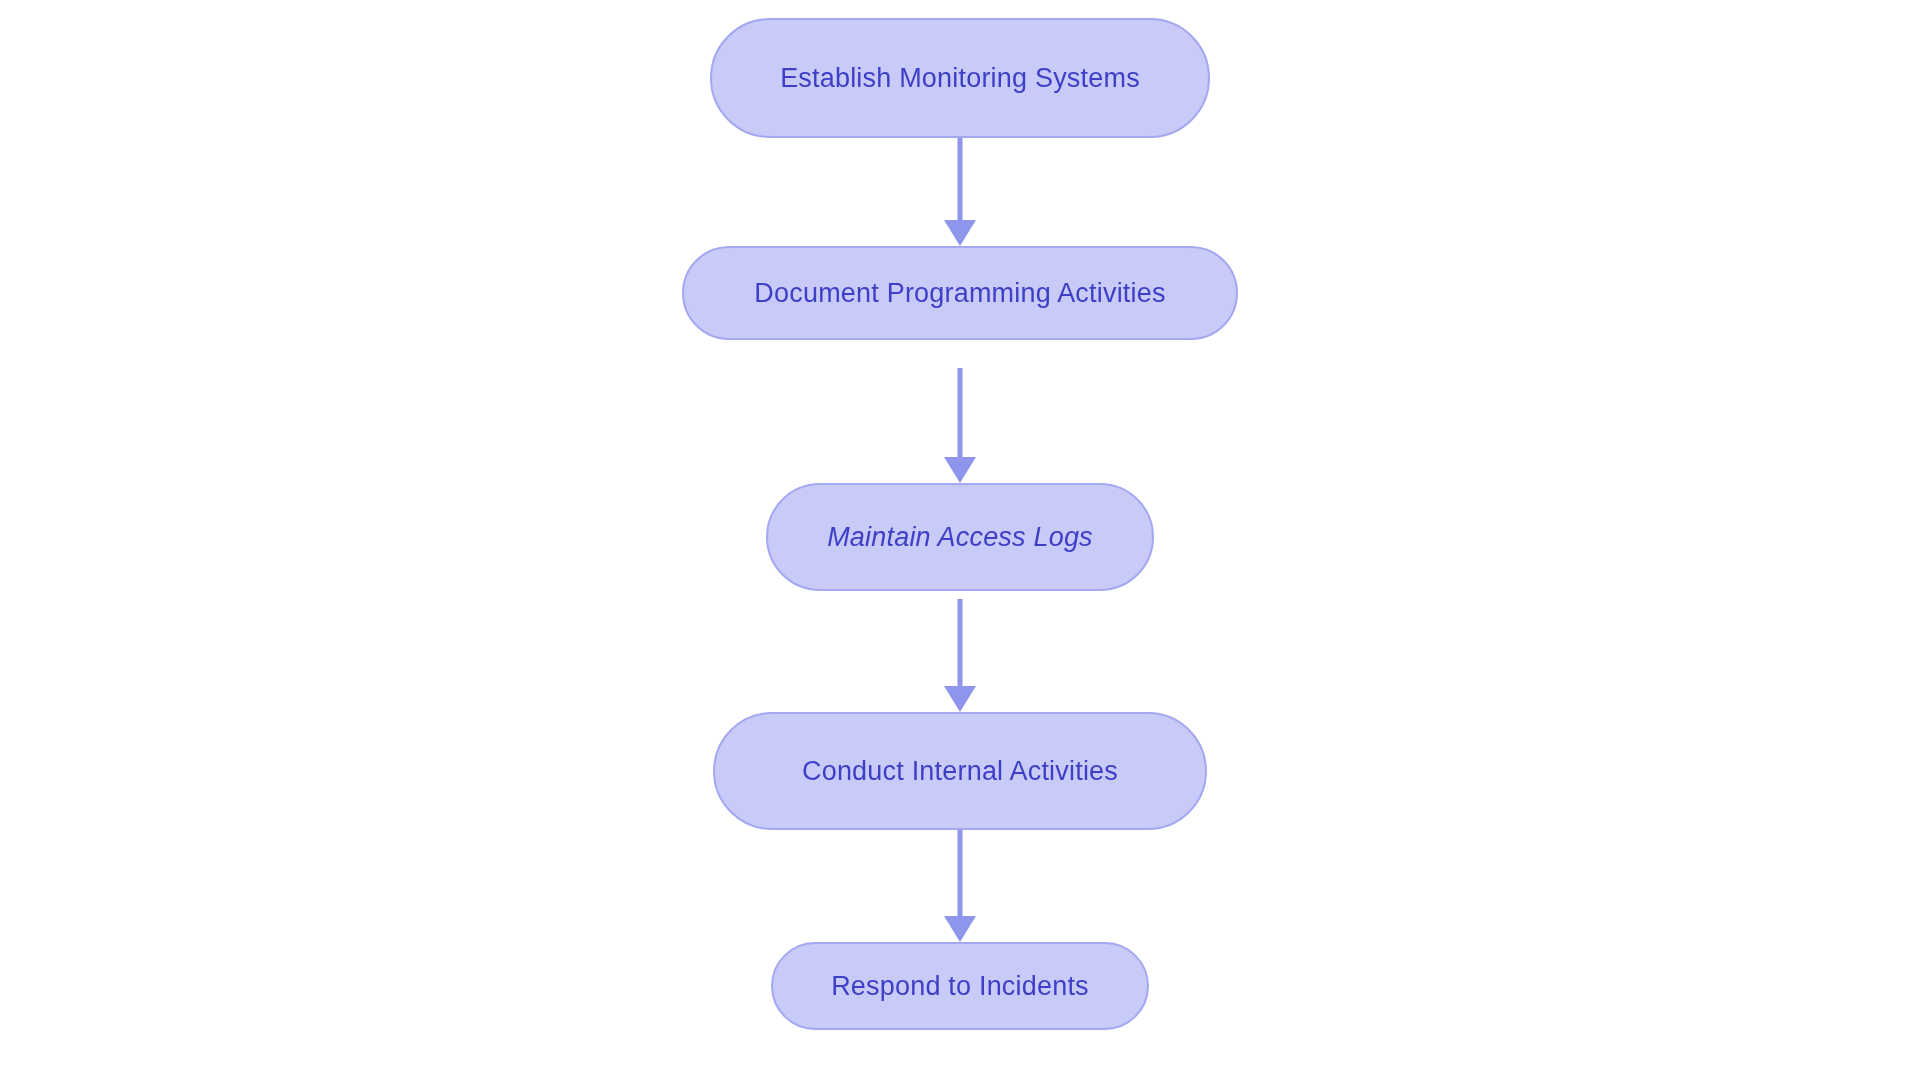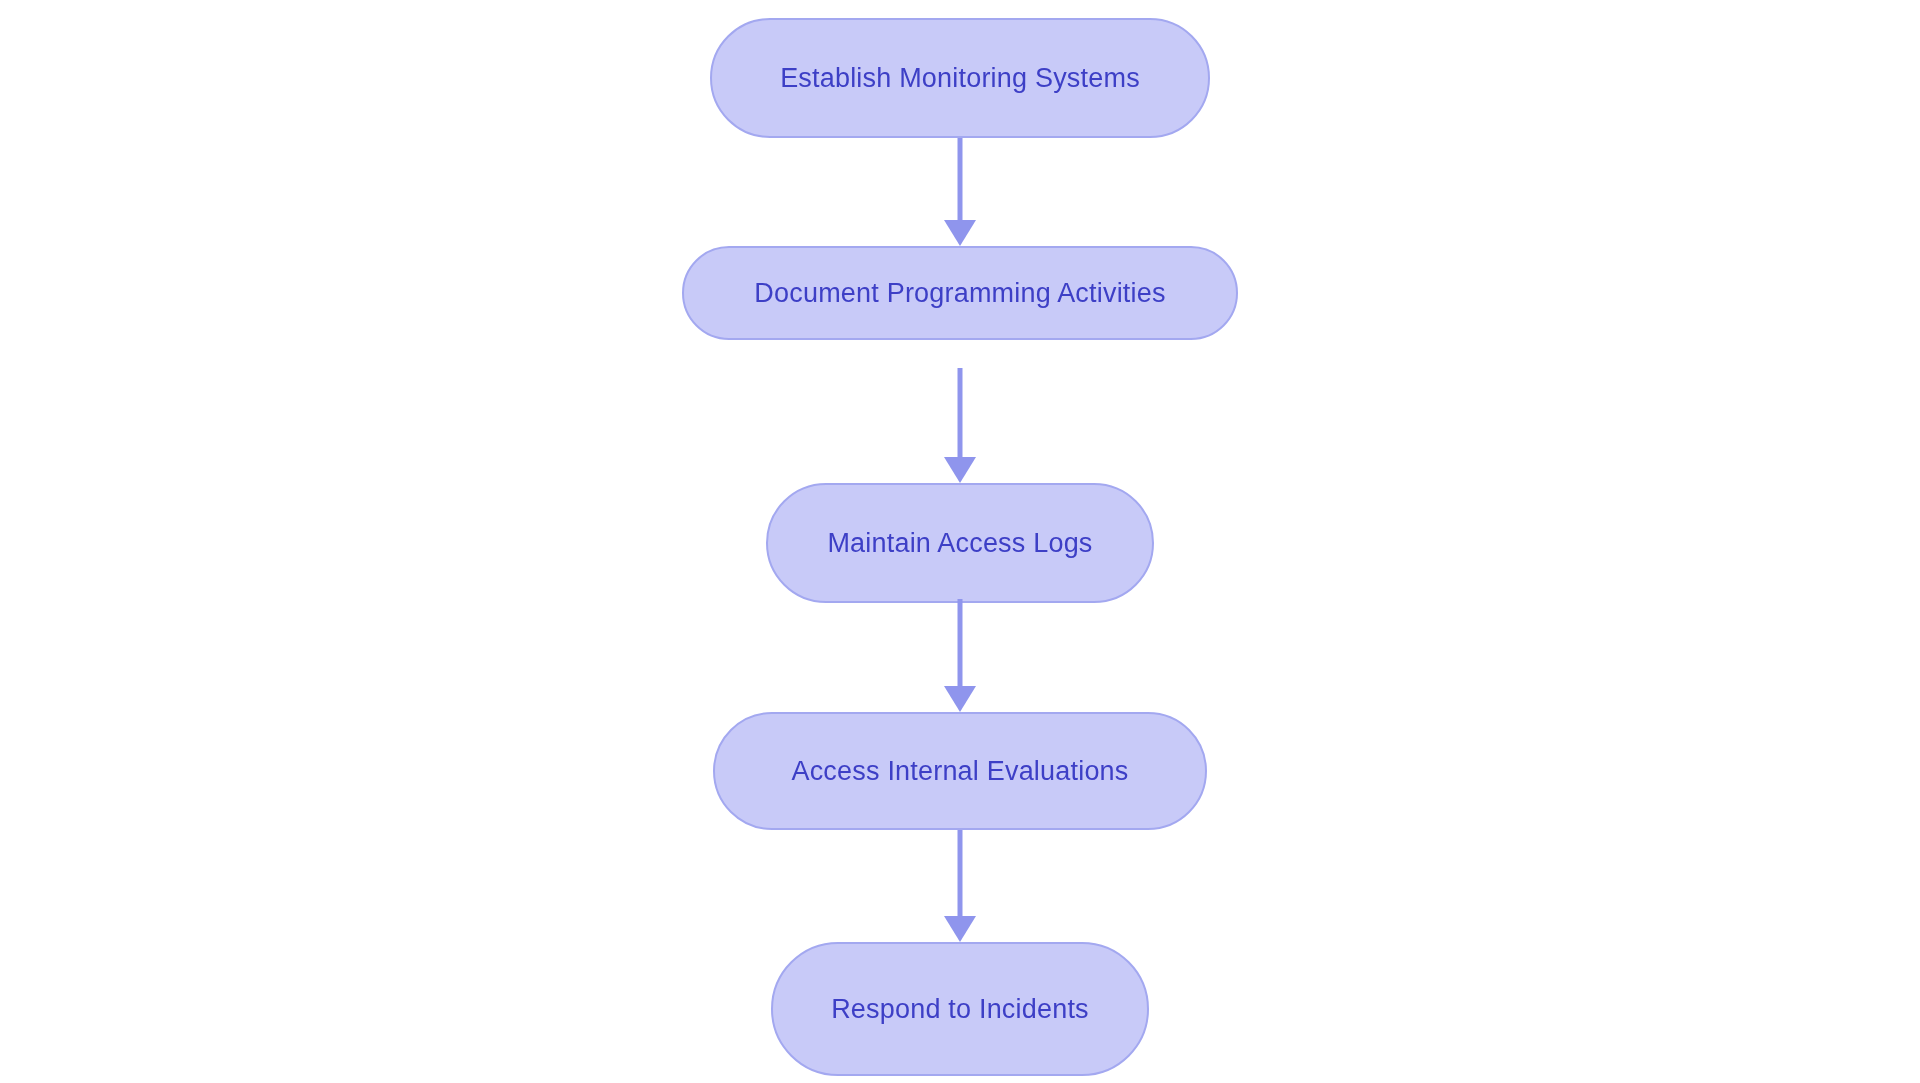--- a/index.html
+++ b/index.html
@@ -37,23 +37,23 @@
   }
   .node .label {
     color: var(--node-text);
     font-size: 27px;
     line-height: 1.2;
     letter-spacing: 0.2px;
     white-space: nowrap;
   }
   .node-1 { top: 18px;  width: 500px; height: 120px; }
   .node-2 { top: 246px; width: 556px; height: 94px; }
-  .node-3 { top: 483px; width: 388px; height: 120px; }
+  .node-3 { top: 483px; width: 388px; height: 108px; font-style: italic; }
   .node-4 { top: 712px; width: 494px; height: 118px; }
-  .node-5 { top: 942px; width: 378px; height: 134px; }
+  .node-5 { top: 942px; width: 378px; height: 88px; }
 
   .arrow {
     position: absolute;
     left: 50%;
     transform: translateX(-50%);
     display: block;
   }
   .arrow line { stroke: var(--arrow); stroke-width: 5; }
   .arrow polygon { fill: var(--arrow); }
   .arrow-1 { top: 138px; }
@@ -87,21 +87,21 @@
   <div class="node node-3">
     <span class="label">Maintain Access Logs</span>
   </div>
 
   <svg class="arrow arrow-3" width="40" height="113" viewBox="0 0 40 113" aria-hidden="true">
     <line x1="20" y1="0" x2="20" y2="89"></line>
     <polygon points="4,87 36,87 20,113"></polygon>
   </svg>
 
   <div class="node node-4">
-    <span class="label">Access Internal Evaluations</span>
+    <span class="label">Conduct Internal Activities</span>
   </div>
 
   <svg class="arrow arrow-4" width="40" height="112" viewBox="0 0 40 112" aria-hidden="true">
     <line x1="20" y1="0" x2="20" y2="88"></line>
     <polygon points="4,86 36,86 20,112"></polygon>
   </svg>
 
   <div class="node node-5">
     <span class="label">Respond to Incidents</span>
   </div>

